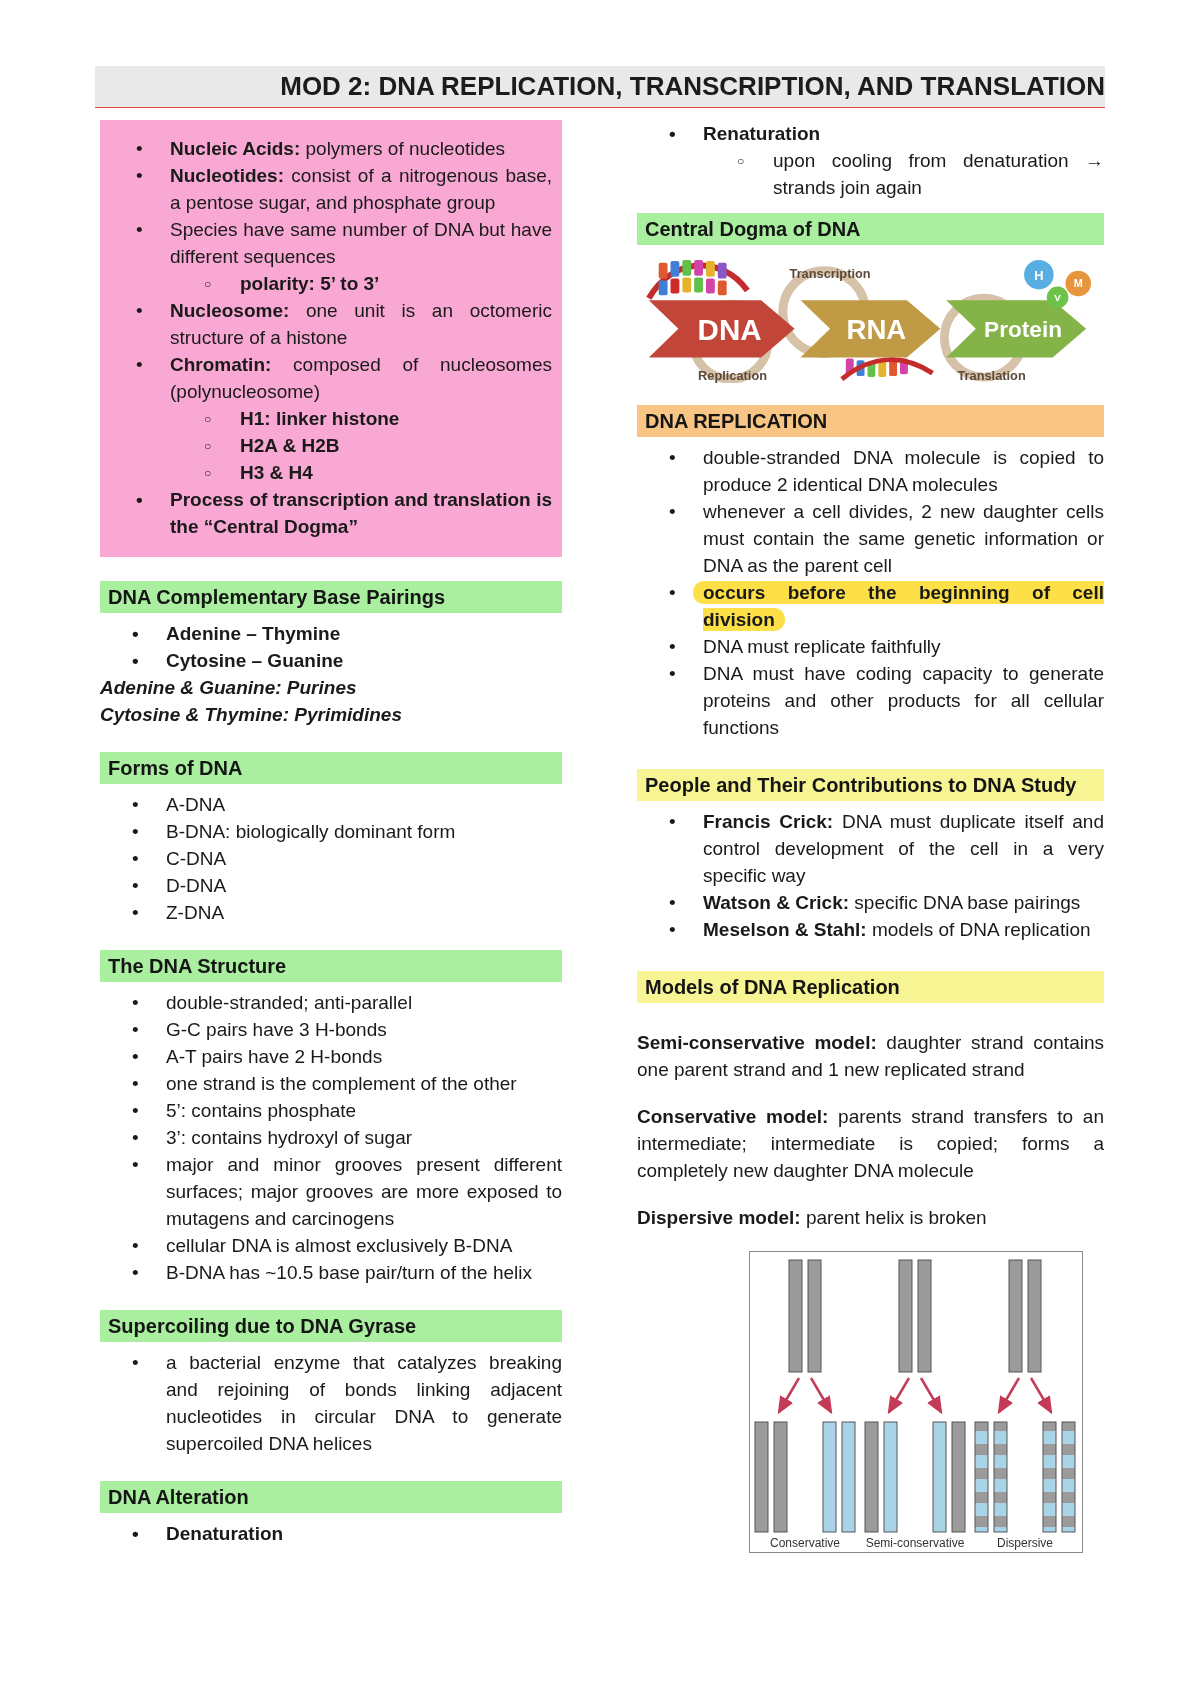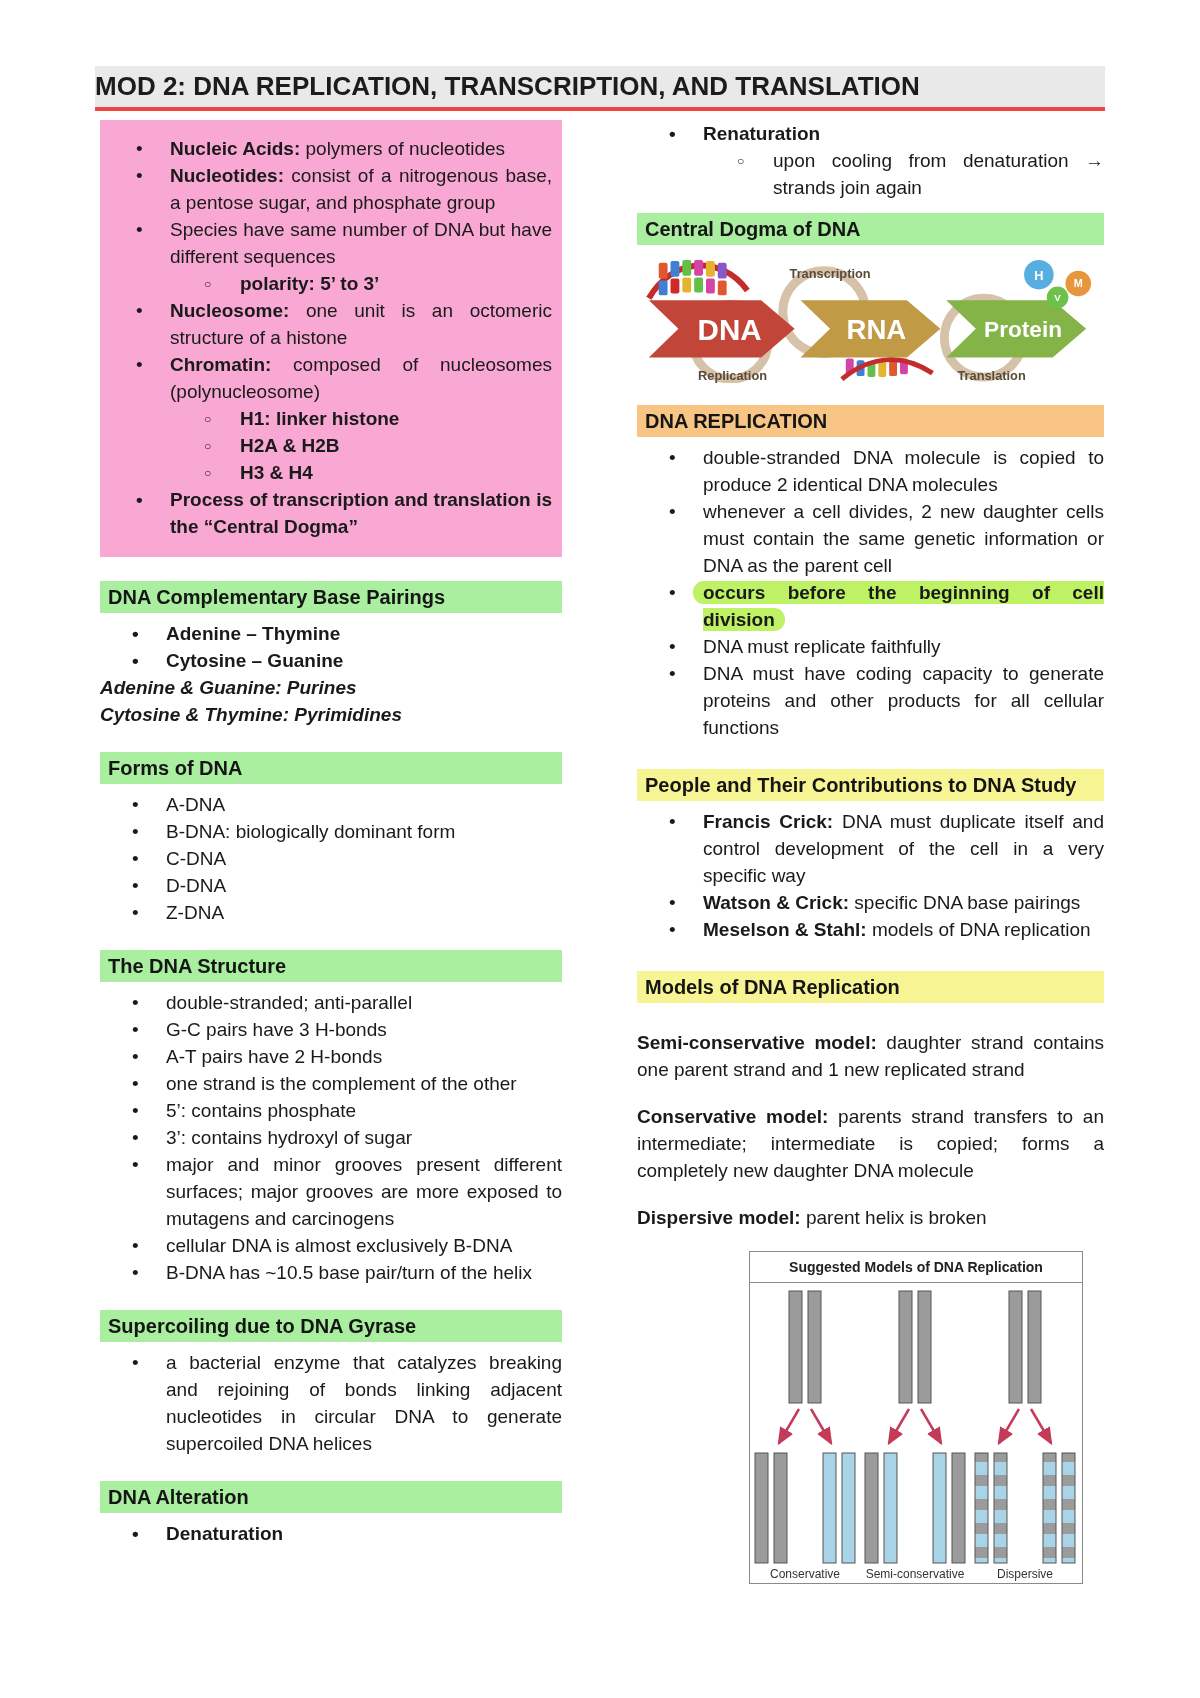--- a/index.html
+++ b/index.html
@@ -1,37 +1,37 @@
 <!DOCTYPE html>
 <html><head>
 <meta charset="utf-8">
 <style>
   html,body{margin:0;padding:0;background:#fff;}
   .page{position:relative;width:1200px;height:1698px;background:#ffffff;overflow:hidden;
         font-family:"Liberation Sans", sans-serif;font-size:19px;line-height:27px;color:#1a1a1a;}
   .titlebar{position:absolute;left:95px;top:66px;width:1010px;height:41px;background:#e9e9e9;
-        border-bottom:4px solid #ef4444;text-align:left;line-height:41px;font-weight:700;
+        border-bottom:1px solid #ef4444;text-align:right;line-height:41px;font-weight:700;
         font-size:26px;color:#1c1c1c;}
   .col{position:absolute;top:120px;}
   .col-left{left:100px;width:462px;}
   .col-right{left:637px;width:467px;}
   .box{background:#f9a8d4;padding:15px 10px 17px 4px;}
   .li{position:relative;padding-left:66px;text-align:justify;}
   .li::before{content:"\2022";position:absolute;left:32px;top:0;}
   .li.sub{padding-left:136px;}
   .li.sub::before{content:"\25CB";left:100px;font-size:12px;top:1px;}
   .b{font-weight:700;}
   .hdr{font-weight:700;font-size:20px;line-height:26px;padding:3px 8px;margin:24px 0 7px 0;color:#151515;}
   .hdr.g{background:#a9ef9f;}
   .hdr.y{background:#f7f494;margin-top:28px;}
   .hdr.o{background:#f8c585;}
   .note{font-weight:700;font-style:italic;text-align:left;}
   .para{text-align:justify;margin:0 0 20px 0;}
   .para.first{margin-top:26px;}
-  .hl{background:#bef264;border-radius:11px;padding:1px 10px;margin-left:-10px;font-weight:700;}
+  .hl{background:#fde047;border-radius:11px;padding:1px 10px;margin-left:-10px;font-weight:700;}
   figure{margin:0;padding:0;}
   .dogma{margin:8px 0 0 0;background:#fff;}
   svg{display:block;font-family:inherit;}
   .models-fig{margin:16px 0 0 112px;width:332px;border:1px solid #8a8a8a;background:#fff;}
   .models-title{border-bottom:1px solid #8a8a8a;text-align:center;font-weight:700;font-size:14px;
         line-height:18px;padding:6px 4px;color:#222;}
 </style>
 </head>
 <body>
 
@@ -158,21 +158,20 @@
     <div class="li"><span class="b">Francis Crick:</span><span> DNA must duplicate itself and control development of the cell in a very specific way</span></div>
     <div class="li"><span class="b">Watson &amp; Crick:</span><span> specific DNA base pairings</span></div>
     <div class="li"><span class="b">Meselson &amp; Stahl:</span><span> models of DNA replication</span></div>
 
     <div class="hdr y">Models of DNA Replication</div>
     <p class="para first"><span class="b">Semi-conservative model:</span><span> daughter strand contains one parent strand and 1 new replicated strand</span></p>
     <p class="para"><span class="b">Conservative model:</span><span> parents strand transfers to an intermediate; intermediate is copied; forms a completely new daughter DNA molecule</span></p>
     <p class="para"><span class="b">Dispersive model:</span><span> parent helix is broken</span></p>
 
     <figure class="models-fig">
-      <div class="models-title">Suggested Models of DNA Replication</div>
       <svg viewBox="0 0 330 300" width="330" height="300">
         <defs>
           <pattern id="disp" width="13" height="24" patternUnits="userSpaceOnUse">
             <rect width="13" height="24" fill="#a9d3e6"></rect>
             <rect y="0" width="13" height="11" fill="#9b9b9b"></rect>
           </pattern>
           <marker id="ah" markerWidth="8" markerHeight="8" refX="6" refY="3" orient="auto">
             <path d="M0,0 L7,3 L0,6 z" fill="#c43b5a"></path>
           </marker>
         </defs>

